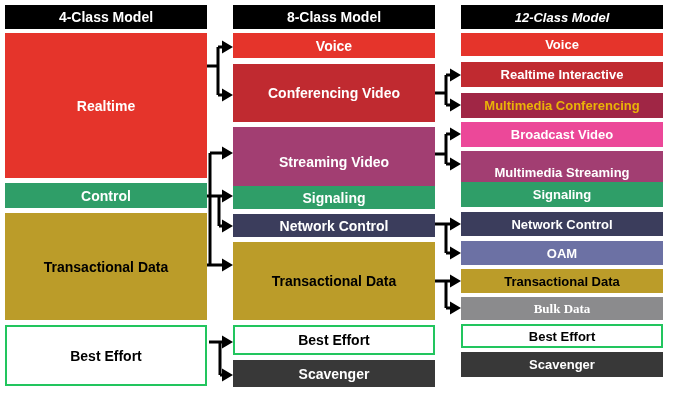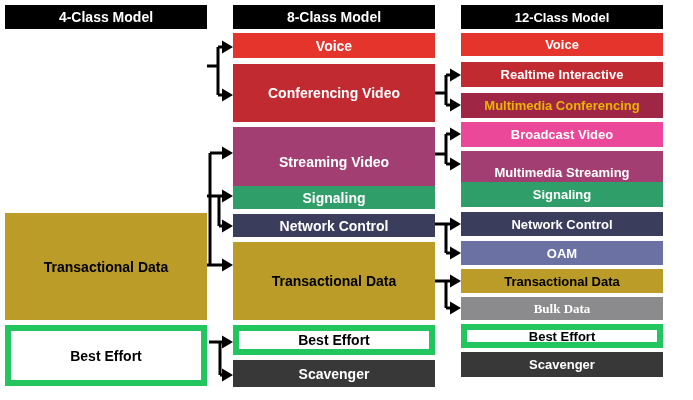--- a/index.html
+++ b/index.html
@@ -10,50 +10,52 @@
   .col{position:absolute;top:0;width:202px;height:400px;}
   #col1{left:5px;} #col2{left:233px;} #col3{left:461px;}
   .block{
     position:absolute;left:0;width:202px;box-sizing:border-box;
     display:flex;align-items:center;justify-content:center;
     font-weight:700;font-size:14px;line-height:1;text-align:center;
     white-space:nowrap;
   }
   #col3 .block{font-size:13px;}
   .hdr{top:5px;height:24px;font-size:14px;}
-  .bordered{border:6px solid #22c55e;}
+  .bordered{border:2px solid #22c55e;}
   svg.connectors{position:absolute;left:0;top:0;pointer-events:none;}
   svg.connectors path{stroke:#000000;stroke-width:3;fill:none;}
   svg.connectors polygon{fill:#000000;stroke:none;}
 </style>
 </head>
 <body>
 
 <div class="canvas">
 
   <div class="col" id="col1">
     <div class="block hdr" style="background-color: rgb(0, 0, 0); color: rgb(255, 255, 255);">4-Class Model</div>
+    <div class="block" style="top: 33px; height: 145px; background-color: rgb(229, 52, 43); color: rgb(255, 255, 255);">Realtime</div>
+    <div class="block" style="top: 183px; height: 25px; background-color: rgb(47, 158, 104); color: rgb(255, 255, 255);">Control</div>
     <div class="block" style="top: 213px; height: 107px; background-color: rgb(187, 156, 41); color: rgb(0, 0, 0);">Transactional Data</div>
     <div class="block bordered" style="top: 325px; height: 61px; background-color: rgb(255, 255, 255); color: rgb(0, 0, 0);">Best Effort</div>
   </div>
 
   <div class="col" id="col2">
     <div class="block hdr" style="background-color: rgb(0, 0, 0); color: rgb(255, 255, 255);">8-Class Model</div>
     <div class="block" style="top: 33px; height: 25px; background-color: rgb(229, 52, 43); color: rgb(255, 255, 255);">Voice</div>
     <div class="block" style="top: 64px; height: 58px; background-color: rgb(192, 42, 48); color: rgb(255, 255, 255);">Conferencing Video</div>
     <div class="block" style="top: 127px; height: 70px; background-color: rgb(162, 62, 114); color: rgb(255, 255, 255);">Streaming Video</div>
     <div class="block" style="top: 186px; height: 23px; background-color: rgb(47, 158, 104); color: rgb(255, 255, 255);">Signaling</div>
     <div class="block" style="top: 214px; height: 23px; background-color: rgb(59, 61, 92); color: rgb(255, 255, 255);">Network Control</div>
     <div class="block" style="top: 242px; height: 78px; background-color: rgb(187, 156, 41); color: rgb(0, 0, 0);">Transactional Data</div>
     <div class="block bordered" style="top: 325px; height: 30px; background-color: rgb(255, 255, 255); color: rgb(0, 0, 0);">Best Effort</div>
     <div class="block" style="top: 360px; height: 27px; background-color: rgb(56, 56, 56); color: rgb(255, 255, 255);">Scavenger</div>
   </div>
 
   <div class="col" id="col3">
-    <div class="block hdr" style="background-color: rgb(0, 0, 0); color: rgb(255, 255, 255);">12-Class Model</div>
+    <div class="block hdr" style="background-color: rgb(0, 0, 0); color: rgb(255, 255, 255); font-style: italic;">12-Class Model</div>
     <div class="block" style="top: 33px; height: 23px; background-color: rgb(229, 52, 43); color: rgb(255, 255, 255);">Voice</div>
     <div class="block" style="top: 62px; height: 25px; background-color: rgb(192, 42, 48); color: rgb(255, 255, 255);">Realtime Interactive</div>
     <div class="block" style="top: 93px; height: 25px; background-color: rgb(160, 38, 69); color: #eab308;">Multimedia Conferencing</div>
     <div class="block" style="top: 122px; height: 25px; background-color: #ec4899; color: rgb(255, 255, 255);">Broadcast Video</div>
     <div class="block" style="top: 151px; height: 42px; background-color: rgb(162, 62, 114); color: rgb(255, 255, 255);">Multimedia Streaming</div>
     <div class="block" style="top: 182px; height: 25px; background-color: rgb(47, 158, 104); color: rgb(255, 255, 255);">Signaling</div>
     <div class="block" style="top: 212px; height: 24px; background-color: rgb(59, 61, 92); color: rgb(255, 255, 255);">Network Control</div>
     <div class="block" style="top: 241px; height: 24px; background-color: rgb(108, 113, 164); color: rgb(255, 255, 255);">OAM</div>
     <div class="block" style="top: 269px; height: 24px; background-color: rgb(187, 156, 41); color: rgb(0, 0, 0);">Transactional Data</div>
     <div class="block" style="top: 297px; height: 23px; background-color: rgb(139, 139, 141); color: rgb(255, 255, 255); font-family: Liberation Serif, serif;">Bulk Data</div>

